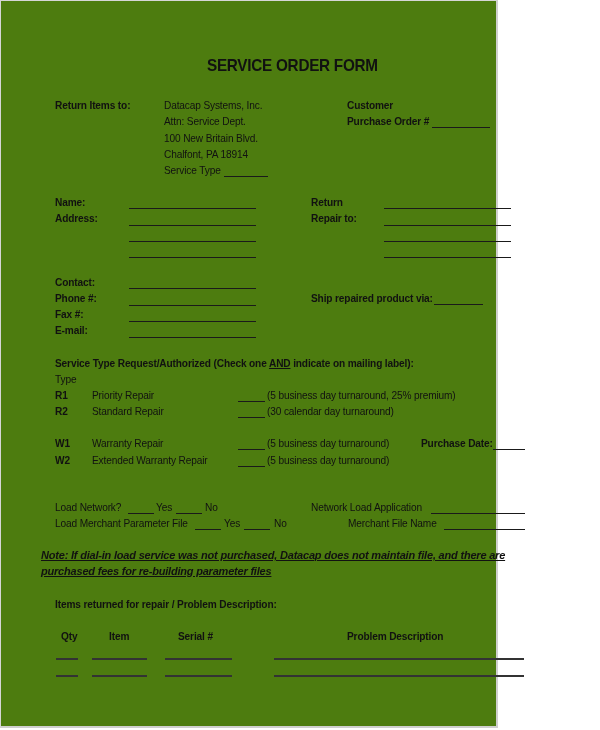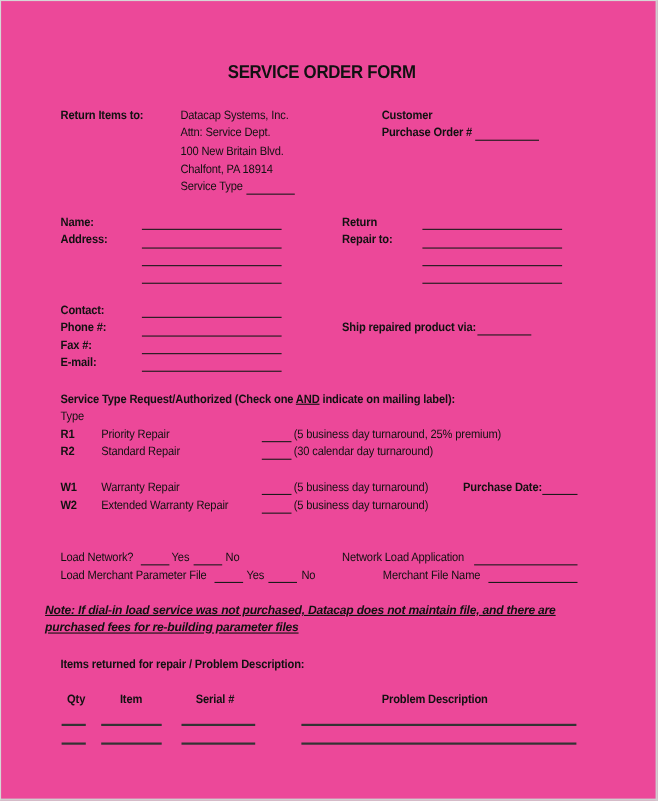--- a/index.html
+++ b/index.html
@@ -11,26 +11,26 @@
       width: 600px;
       height: 730px;
       position: relative;
       overflow: hidden;
       font-family: "Liberation Sans", sans-serif;
       color: #111111;
     }
     .frame {
       position: absolute;
       left: 0; top: 0;
-      width: 598px; height: 728px;
+      width: 498px; height: 728px;
       border: 1px solid #d6d6d6;
       border-right: 2px solid #cfcfcf;
       border-bottom: 2px solid #cfcfcf;
       box-sizing: border-box;
-      background: #ec4899;
+      background: #4d7c0f;
     }
     .abs { position: absolute; white-space: nowrap; }
     .t {
       font-size: 11px;
       line-height: 13px;
       letter-spacing: -0.15px;
       transform: scaleX(0.92);
       transform-origin: left top;
     }
     .b { font-weight: bold; }

